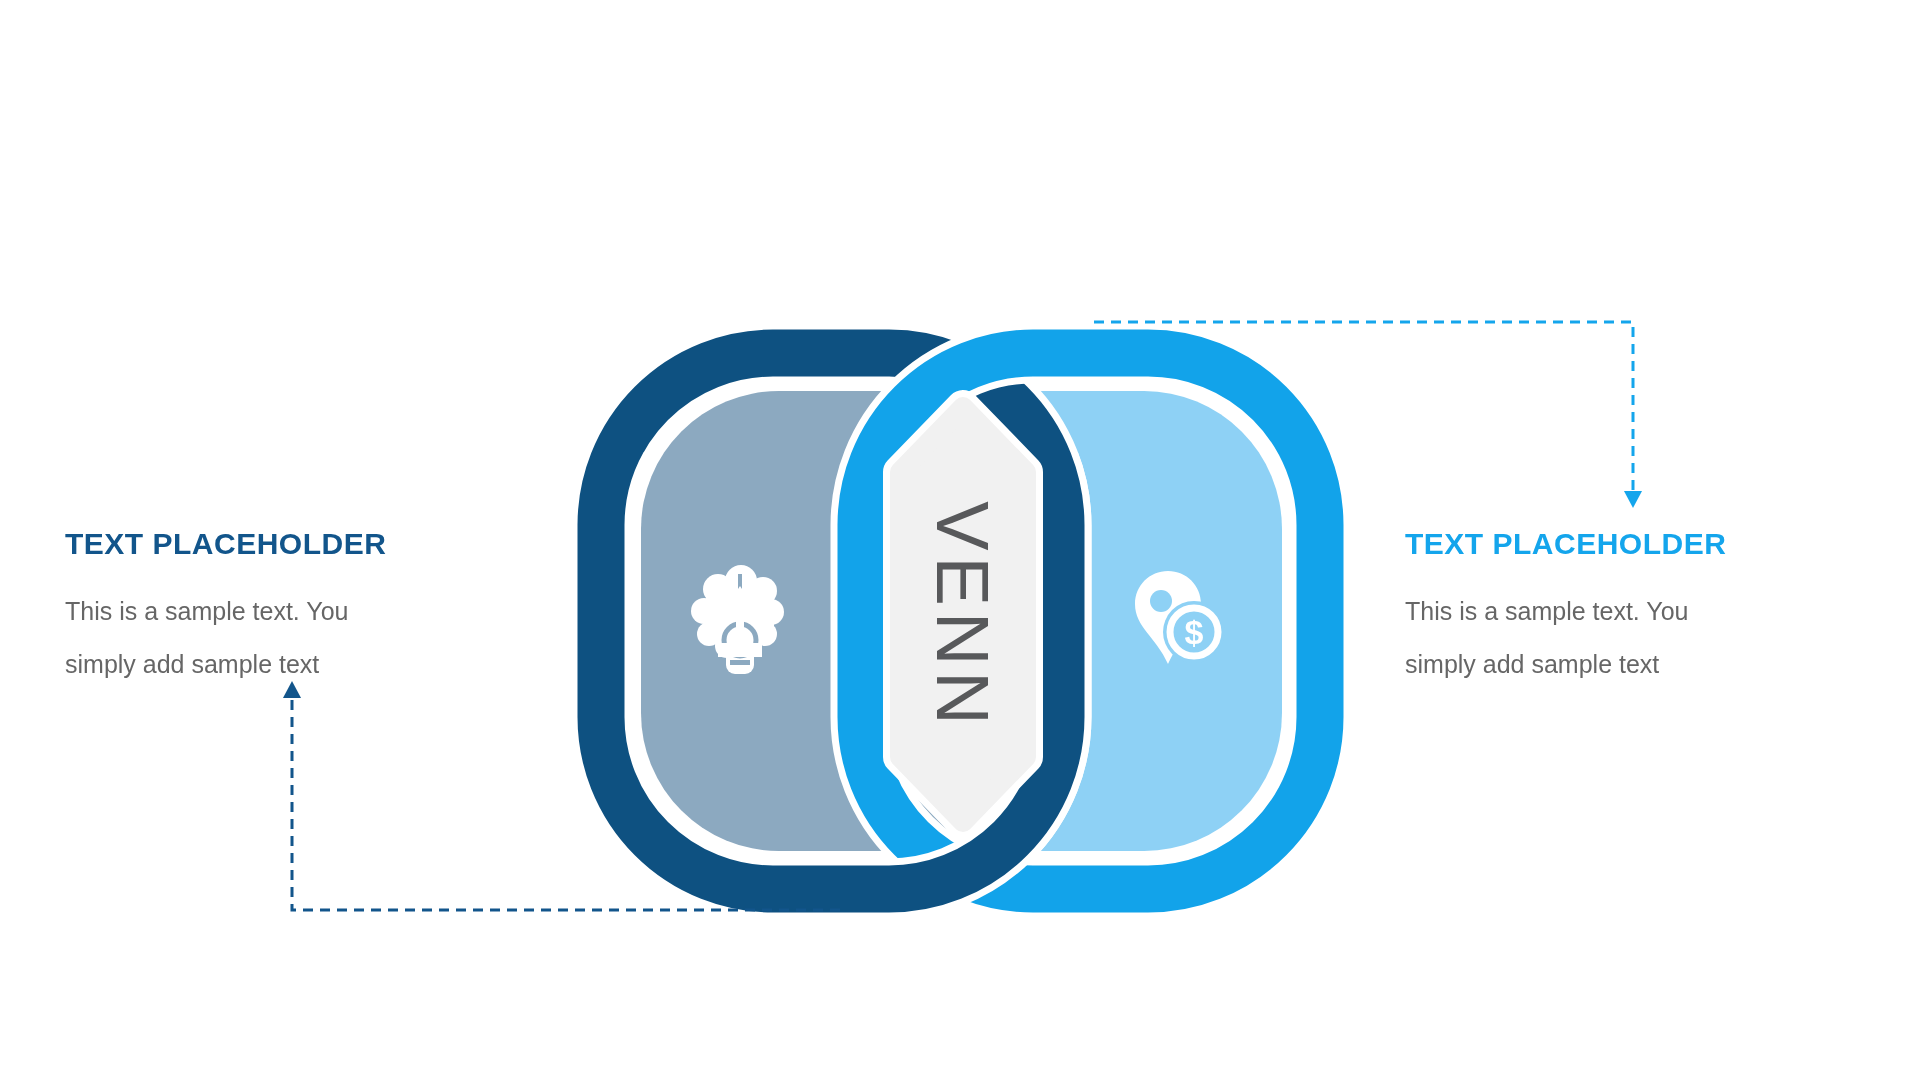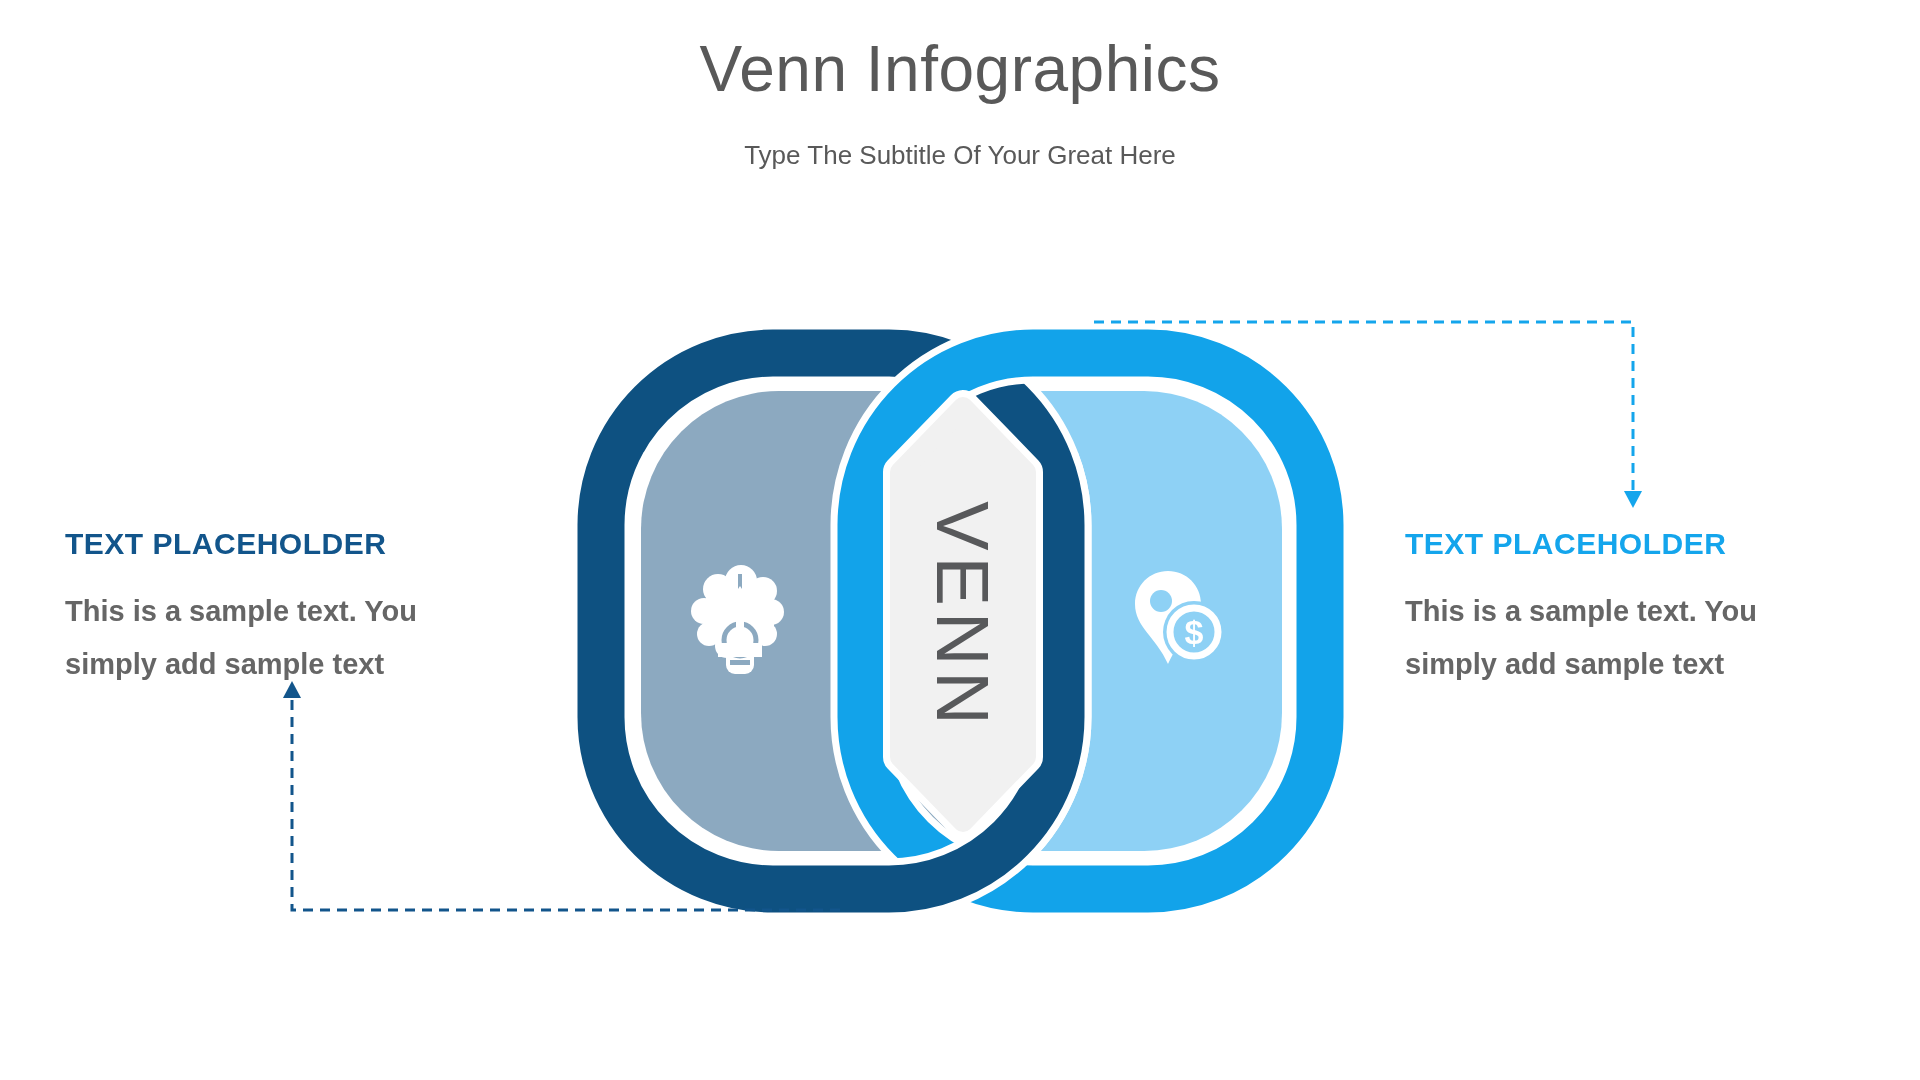--- a/index.html
+++ b/index.html
@@ -8,21 +8,21 @@
   .title{position:absolute;left:0;right:0;top:32px;text-align:center;
          font-size:64px;font-weight:400;color:var(--title_gray);letter-spacing:0.5px;}
   .subtitle{position:absolute;left:0;right:0;top:140px;text-align:center;
          font-size:26px;color:var(--title_gray);}
   .tblock{position:absolute;top:527px;width:460px;}
   .tblock.left{left:65px;}
   .tblock.right{left:1405px;}
   .theading{font-size:30px;font-weight:bold;letter-spacing:0.5px;}
   .tblock.left  .theading{color:var(--heading_left);}
   .tblock.right .theading{color:var(--heading_right);}
-  .tbody{font-size:29px;color:var(--body_gray);line-height:53px;font-weight:bold;}
+  .tbody{font-size:25px;color:var(--body_gray);line-height:53px;}
   .tbody.first{margin-top:24px;}
   svg.venn{position:absolute;left:0;top:0;width:1920px;height:1080px;}
 
   .fill-left{fill:var(--left_fill);}
   .fill-right{fill:var(--right_fill);}
   .ring-under{fill:none;stroke:#ffffff;stroke-width:61;}
   .ring-navy{fill:none;stroke:var(--navy);stroke-width:47;}
   .ring-blue{fill:none;stroke:var(--bright_blue);stroke-width:47;}
   .hex-rim{fill:none;stroke:#ffffff;stroke-width:34;stroke-linejoin:round;}
   .hex-main{fill:var(--center_shape);stroke:var(--center_shape);stroke-width:20;stroke-linejoin:round;}
@@ -38,22 +38,20 @@
   .arch{fill:none;stroke:var(--left_fill);stroke-width:5;}
   .coin-ring{fill:none;stroke:#ffffff;stroke-width:7;}
   .coin-sym{fill:#ffffff;font-size:34px;font-weight:bold;text-anchor:middle;
             font-family:"Liberation Sans",sans-serif;}
 </style>
 </head>
 <body>
 
 <div class="slide">
 
-  <div class="title">Venn Infographics</div>
-  <div class="subtitle">Type The Subtitle Of Your Great Here</div>
 
   <div class="tblock left">
     <div class="theading">TEXT PLACEHOLDER</div>
     <div class="tbody first">This is a sample text. You</div>
     <div class="tbody">simply add sample text</div>
   </div>
 
   <div class="tblock right">
     <div class="theading">TEXT PLACEHOLDER</div>
     <div class="tbody first">This is a sample text. You</div>

